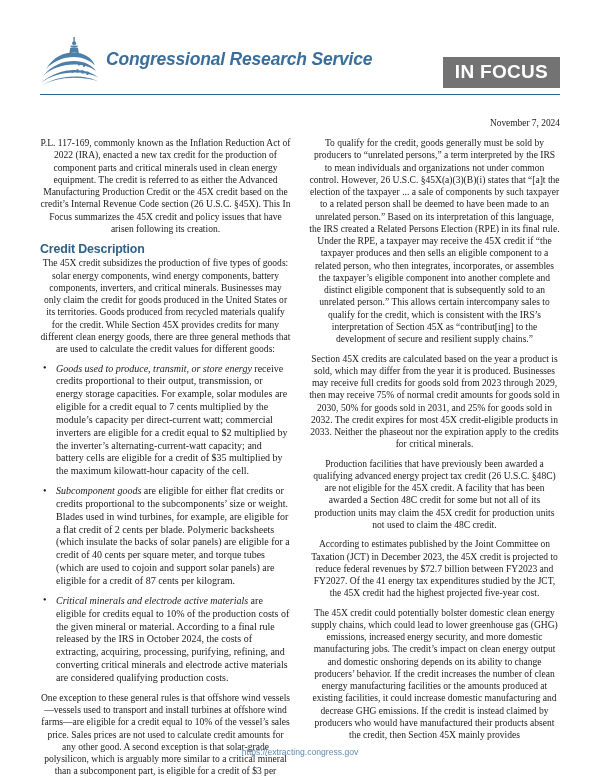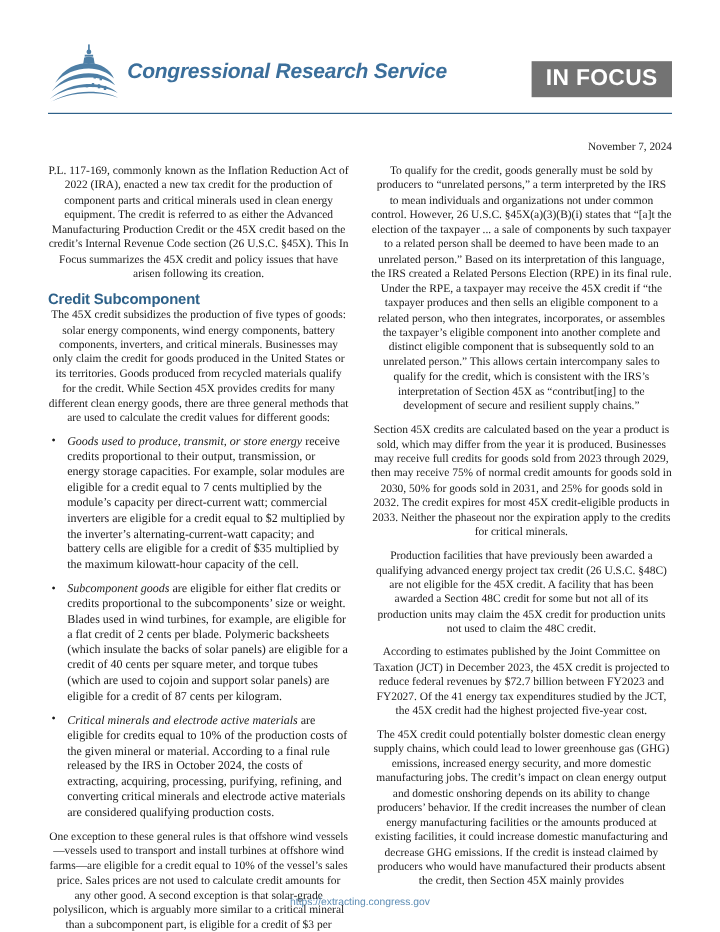--- a/index.html
+++ b/index.html
@@ -19,21 +19,21 @@
     position: relative;
     width: 600px;
     height: 777px;
     box-sizing: border-box;
     padding: 0 40px;
   }
 
   
   .masthead {
     display: flex;
-    align-items: center;
+    align-items: flex-end;
     justify-content: space-between;
     padding-top: 36px;
     height: 52px;
   }
   .brand {
     display: flex;
     align-items: flex-start;
     gap: 6px;
   }
   .capitol-icon {
@@ -216,21 +216,21 @@
 
   <hr class="rule">
 
   <div class="date-line">November 7, 2024</div>
 
   <div class="columns">
 
     <div class="col">
       <p class="body">P.L. 117-169, commonly known as the Inflation Reduction Act of 2022 (IRA), enacted a new tax credit for the production of component parts and critical minerals used in clean energy equipment. The credit is referred to as either the Advanced Manufacturing Production Credit or the 45X credit based on the credit’s Internal Revenue Code section (26 U.S.C. §45X). This In Focus summarizes the 45X credit and policy issues that have arisen following its creation.</p>
 
-      <h2 class="section first">Credit Subcomponent</h2>
+      <h2 class="section first">Credit Description</h2>
       <p class="body">The 45X credit subsidizes the production of five types of goods: solar energy components, wind energy components, battery components, inverters, and critical minerals. Businesses may only claim the credit for goods produced in the United States or its territories. Goods produced from recycled materials qualify for the credit. While Section 45X provides credits for many different clean energy goods, there are three general methods that are used to calculate the credit values for different goods:</p>
 
       <ul class="bullets">
         <li><span class="lead-ital">Goods used to produce, transmit, or store energy</span><span> receive credits proportional to their output, transmission, or energy storage capacities. For example, solar modules are eligible for a credit equal to 7 cents multiplied by the module’s capacity per direct-current watt; commercial inverters are eligible for a credit equal to $2 multiplied by the inverter’s alternating-current-watt capacity; and battery cells are eligible for a credit of $35 multiplied by the maximum kilowatt-hour capacity of the cell.</span></li>
         <li><span class="lead-ital">Subcomponent goods</span><span> are eligible for either flat credits or credits proportional to the subcomponents’ size or weight. Blades used in wind turbines, for example, are eligible for a flat credit of 2 cents per blade. Polymeric backsheets (which insulate the backs of solar panels) are eligible for a credit of 40 cents per square meter, and torque tubes (which are used to cojoin and support solar panels) are eligible for a credit of 87 cents per kilogram.</span></li>
         <li><span class="lead-ital">Critical minerals and electrode active materials</span><span> are eligible for credits equal to 10% of the production costs of the given mineral or material. According to a final rule released by the IRS in October 2024, the costs of extracting, acquiring, processing, purifying, refining, and converting critical minerals and electrode active materials are considered qualifying production costs.</span></li>
       </ul>
 
       <p class="body">One exception to these general rules is that offshore wind vessels—vessels used to transport and install turbines at offshore wind farms—are eligible for a credit equal to 10% of the vessel’s sales price. Sales prices are not used to calculate credit amounts for any other good. A second exception is that solar-grade polysilicon, which is arguably more similar to a critical mineral than a subcomponent part, is eligible for a credit of $3 per kilogram.</p>
     </div>

